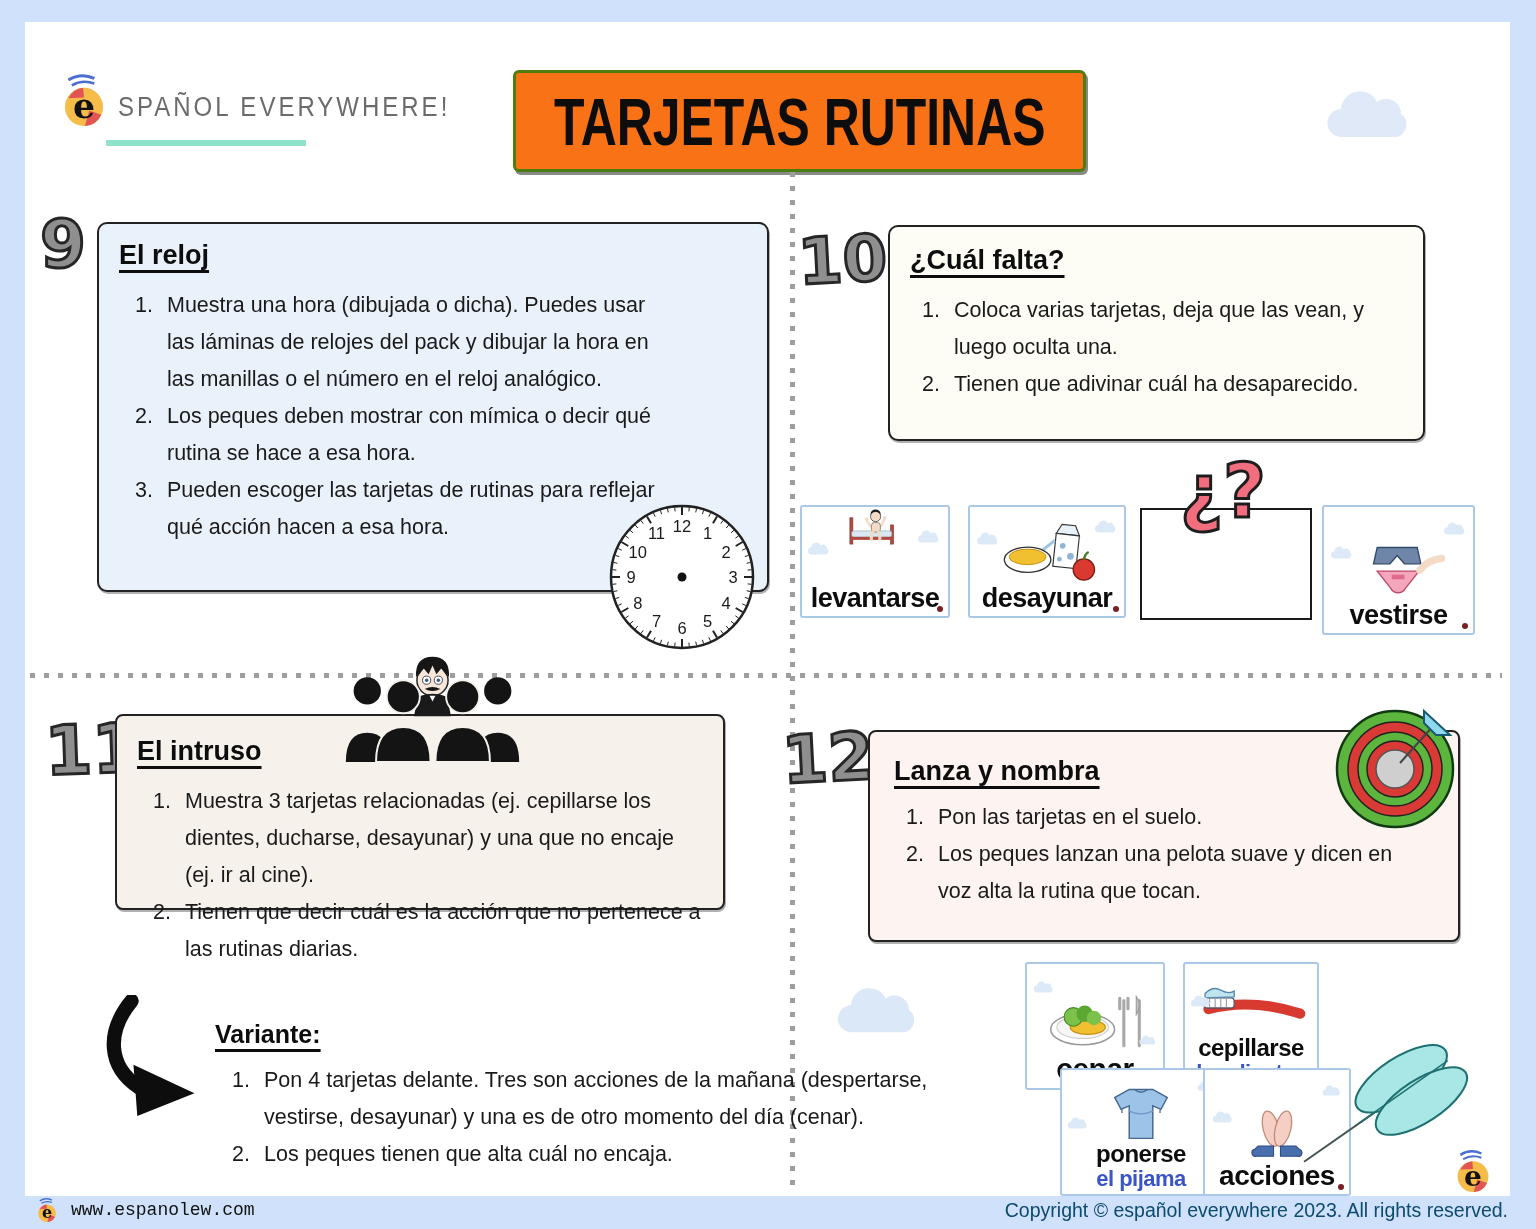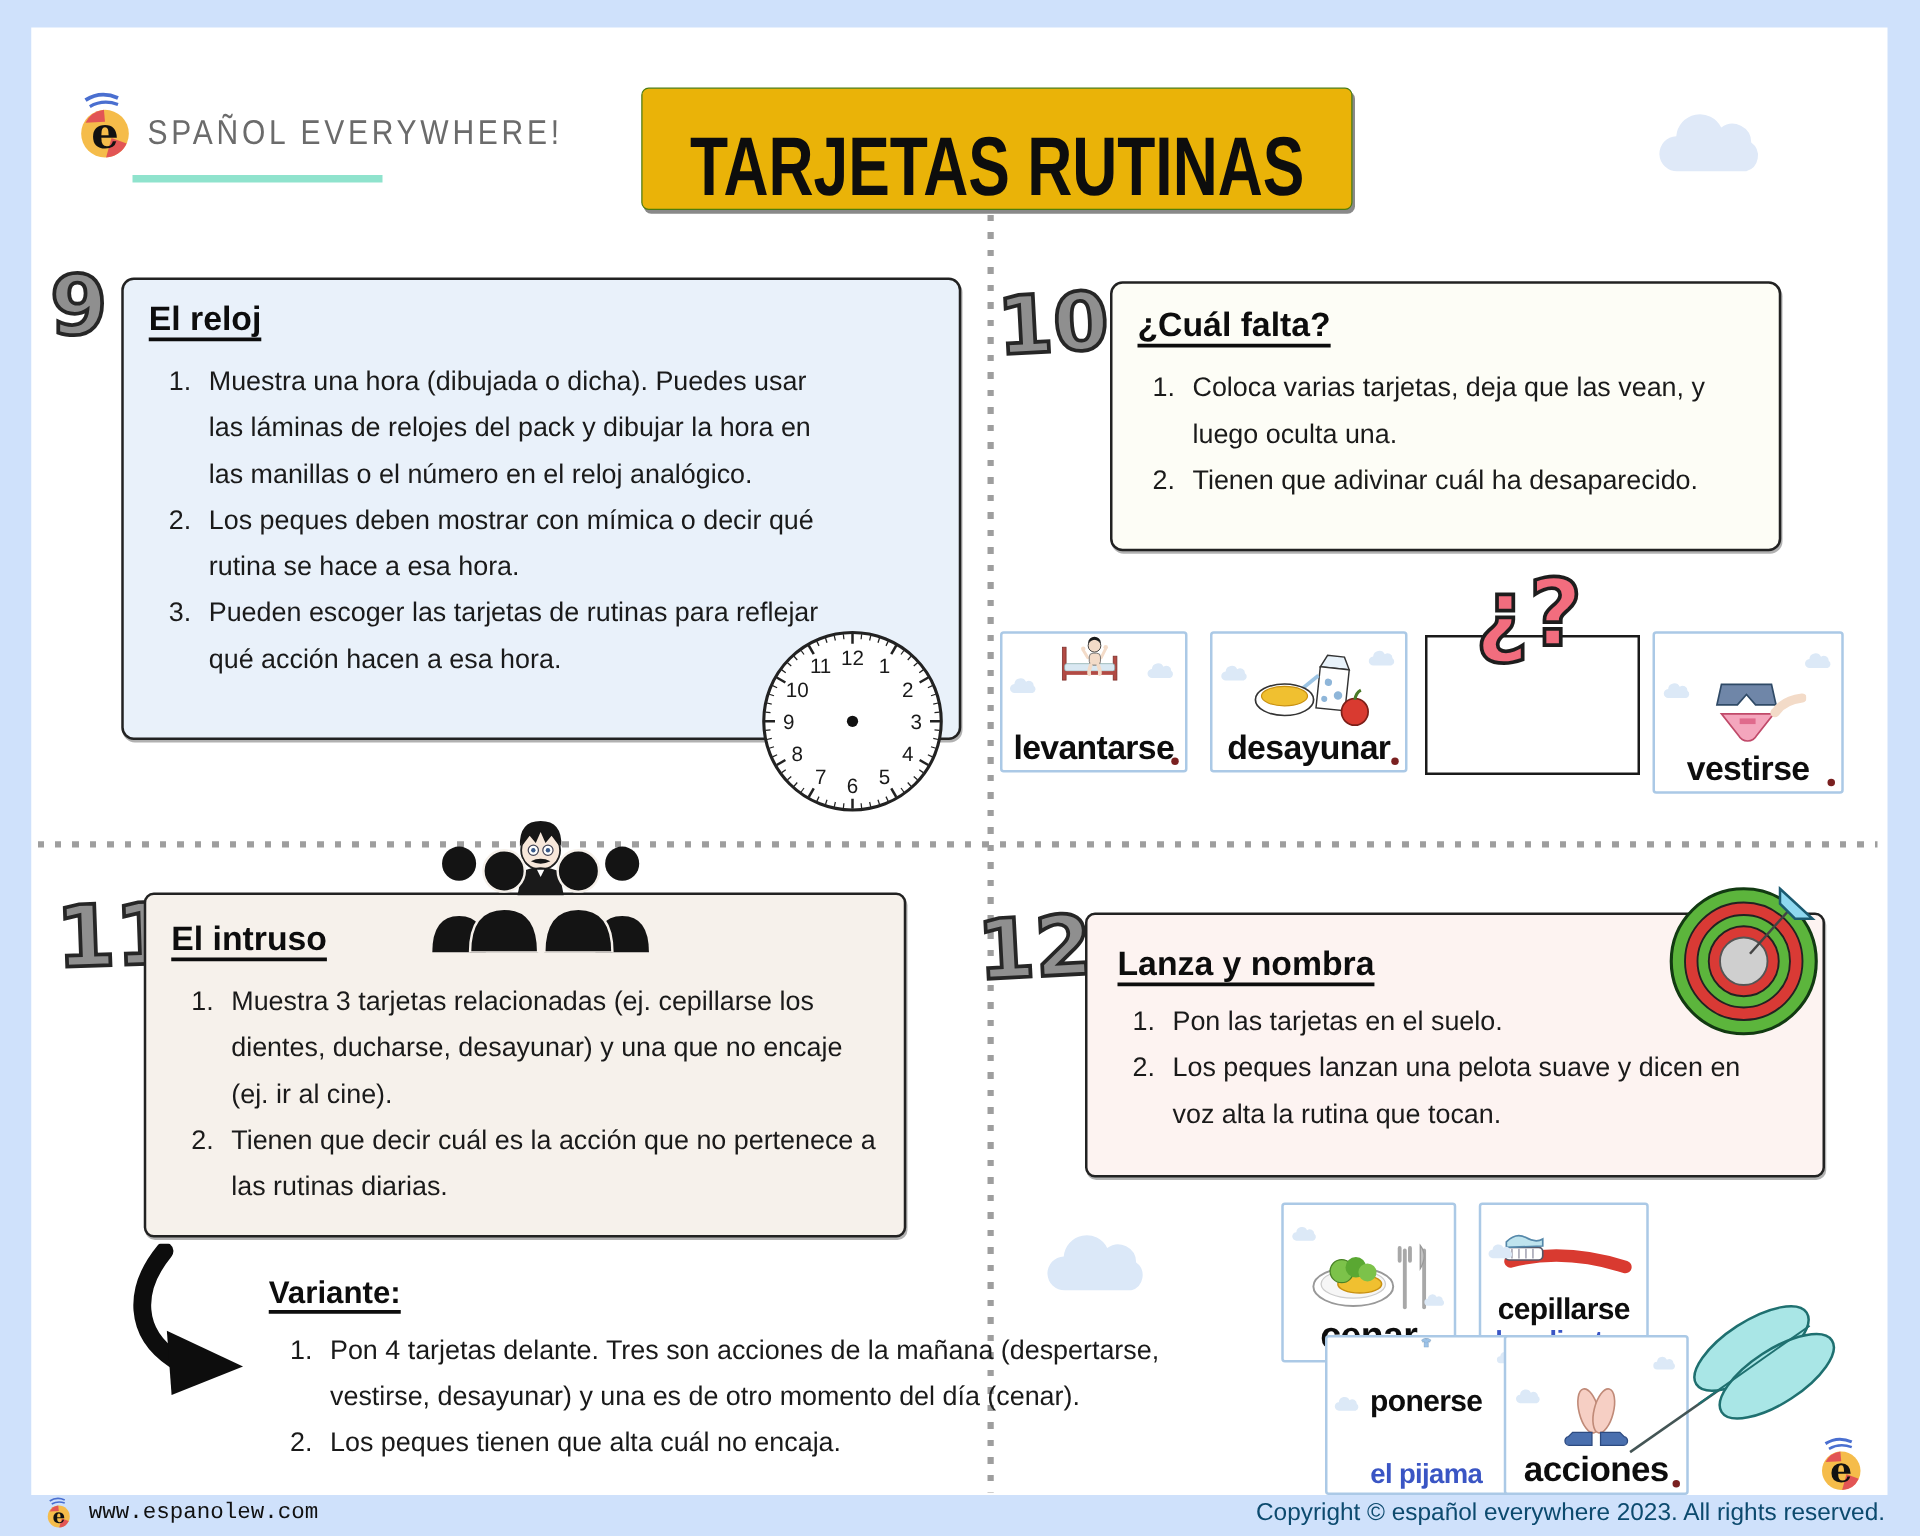--- a/index.html
+++ b/index.html
@@ -16,22 +16,22 @@
   }
   
   .logo{position:absolute;left:58px;top:72px;display:flex;align-items:center;}
   .logo-text{
     font-size:24px;letter-spacing:3px;color:#6b6b6b;font-weight:normal;
     margin-left:8px;margin-top:14px;transform:scaleY(1.15);
   }
   .logo-underline{position:absolute;left:48px;top:68px;width:200px;height:6px;background:#8fe3cd;}
   .title-box{
     position:absolute;left:513px;top:70px;width:567px;height:96px;
-    background:#eab308;border:1px solid #4d7c0f;border-radius:6px;
-    display:flex;align-items:flex-end;justify-content:center;
+    background:#f97316;border:3px solid #4d7c0f;border-radius:6px;
+    display:flex;align-items:center;justify-content:center;
     box-shadow:2px 3px 0 rgba(40,40,40,.55);
   }
   .title-box span{
     font-size:58px;font-weight:bold;color:#0d0d0d;letter-spacing:0px;
     transform:scale(.86,1.15);white-space:nowrap;
   }
   
   .vdiv{
     position:absolute;left:790px;top:172px;width:5px;height:1022px;
     background-image:repeating-linear-gradient(to bottom,#9e9e9e 0 5px,transparent 5px 14px);
@@ -319,21 +319,21 @@
   <circle cx="28" cy="42" r="14" fill="#141414"></circle>
   <path d="M6 115 q0 -30 22 -30 q22 0 22 30 z" fill="#141414"></path>
   <circle cx="162" cy="42" r="14" fill="#141414"></circle>
   <path d="M140 115 q0 -30 22 -30 q22 0 22 30 z" fill="#141414"></path>
   <circle cx="65" cy="48" r="17" fill="#141414" stroke="#f6f1eb" stroke-width="2"></circle>
   <path d="M37 115 q0 -36 28 -36 q28 0 28 36 z" fill="#141414" stroke="#f6f1eb" stroke-width="2"></path>
   <circle cx="126" cy="48" r="17" fill="#141414" stroke="#f6f1eb" stroke-width="2"></circle>
   <path d="M98 115 q0 -36 28 -36 q28 0 28 36 z" fill="#141414" stroke="#f6f1eb" stroke-width="2"></path>
 </svg>
 
-<div class="abox" style="left:115px;top:714px;width:610px;height:276px;background:#f6f1eb;border-radius:8px;padding:20px 20px;">
+<div class="abox" style="left:115px;top:714px;width:610px;height:196px;background:#f6f1eb;border-radius:8px;padding:20px 20px;">
   <span class="h">El intruso</span>
   <div class="steps" style="margin-left:16px;width:548px;">
     <div class="step">
       <span class="sn">1.</span>
       <span class="st">Muestra 3 tarjetas relacionadas (ej. cepillarse los dientes, ducharse, desayunar) y una que no encaje (ej. ir al cine).</span>
     </div>
     <div class="step">
       <span class="sn">2.</span>
       <span class="st">Tienen que decir cuál es la acción que no pertenece a las rutinas diarias.</span>
     </div>
@@ -427,21 +427,21 @@
         <line x1="23" y1="17" x2="23" y2="24"></line>
         <line x1="28" y1="17" x2="28" y2="24"></line>
       </g>
     <path d="M9 12 q7 -7 14 -3 q7 4 12 1 l0 5 l-26 1 z" fill="#bfe4ee" stroke="#5588aa" stroke-width="1.2"></path>
   </svg>
   <span class="lbl" style="font-size:24px;">cepillarse</span>
   <span class="lbl2">los dientes</span>
   <div class="cdot"></div>
 </div>
 
-<div class="card" style="left:1060px;top:1068px;width:162px;height:128px;gap:32px;">
+<div class="card" style="left:1060px;top:1068px;width:162px;height:128px;">
   <svg class="mini-cloud" style="left:4px;top:46px;width:24px;height:14px;">
       <use href="#cloud-shape"></use>
     </svg>
   <svg class="mini-cloud" style="right:4px;top:10px;width:20px;height:12px;">
       <use href="#cloud-shape"></use>
     </svg>
   <svg viewBox="0 0 90 64" style="width:84px;height:58px;">
     <path d="M32 6 h26 l16 9 l-7 13 l-9 -4 v36 h-26 v-36 l-9 4 l-7 -13 z" fill="#9dc3e8" stroke="#44688e" stroke-width="1.6"></path>
     <path d="M38 6 q7 6 14 0" fill="none" stroke="#44688e" stroke-width="1.6"></path>
     <path d="M24 28 v4 M66 28 v4" stroke="#44688e" stroke-width="1.4"></path>

